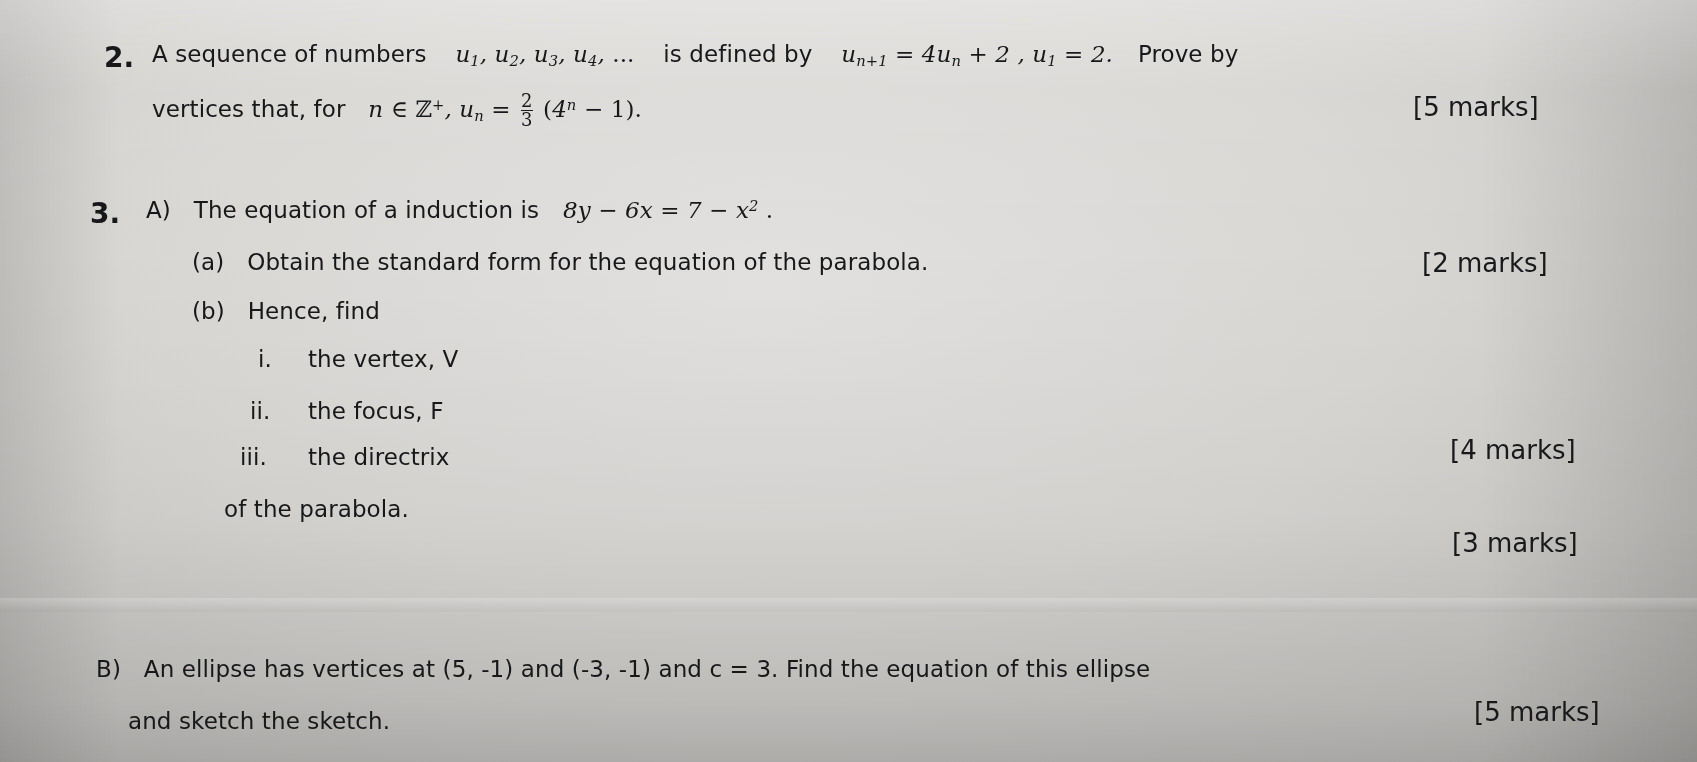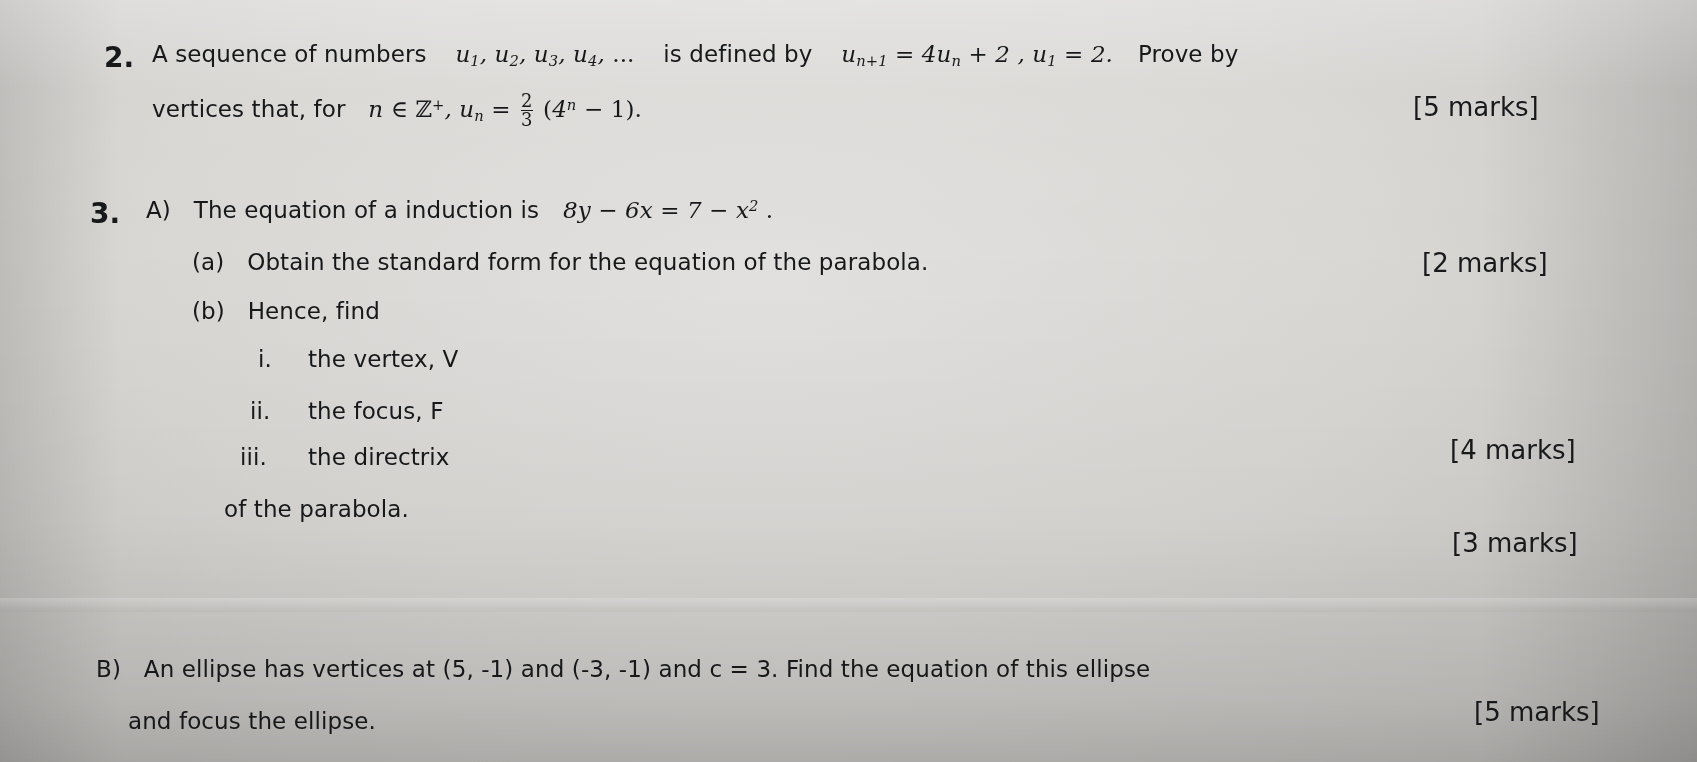--- a/index.html
+++ b/index.html
@@ -165,18 +165,18 @@
     <div class="line" style="left:224px; top:495px;text-align:center;">of the parabola.</div>
 
     <div class="marks" style="left:1452px; top:528px;">[3 marks]</div>
 
     <div class="line" style="left:96px; top:655px;">
       <span>B)</span>
       <span style="display:inline-block;width:8px"></span>
       <span>An ellipse has vertices at (5, -1) and (-3, -1) and c = 3. Find the equation of this ellipse</span>
     </div>
 
-    <div class="line" style="left:128px; top:707px;">and focus the ellipse.</div>
+    <div class="line" style="left:128px; top:707px;">and sketch the sketch.</div>
 
     <div class="marks" style="left:1474px; top:697px;">[5 marks]</div>
 
   </div>
 </div>
 
 </body></html>

